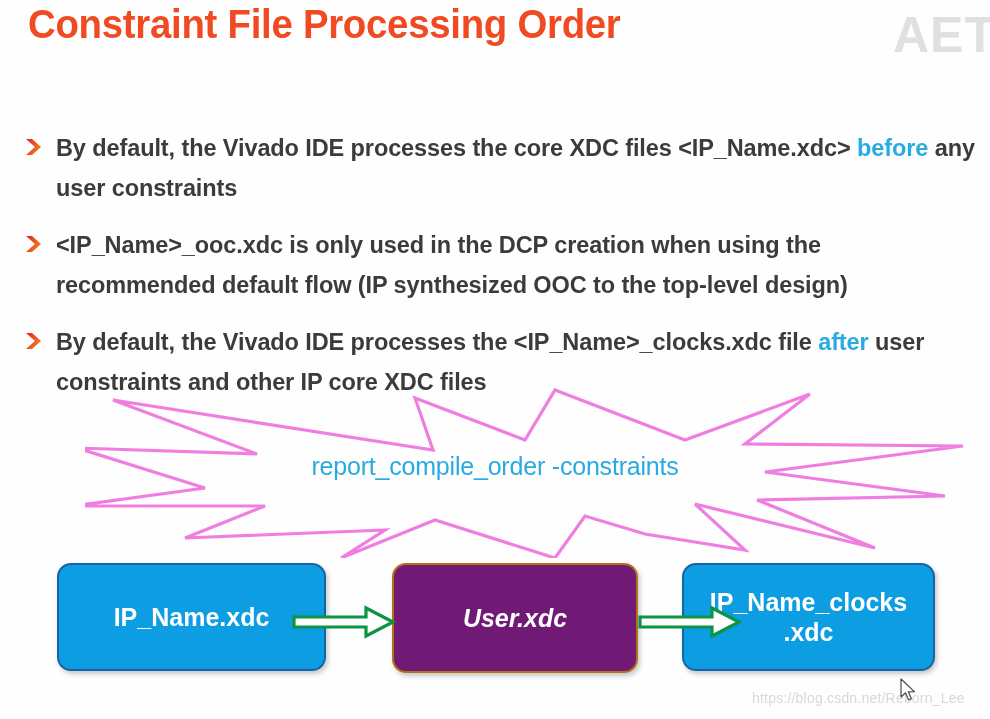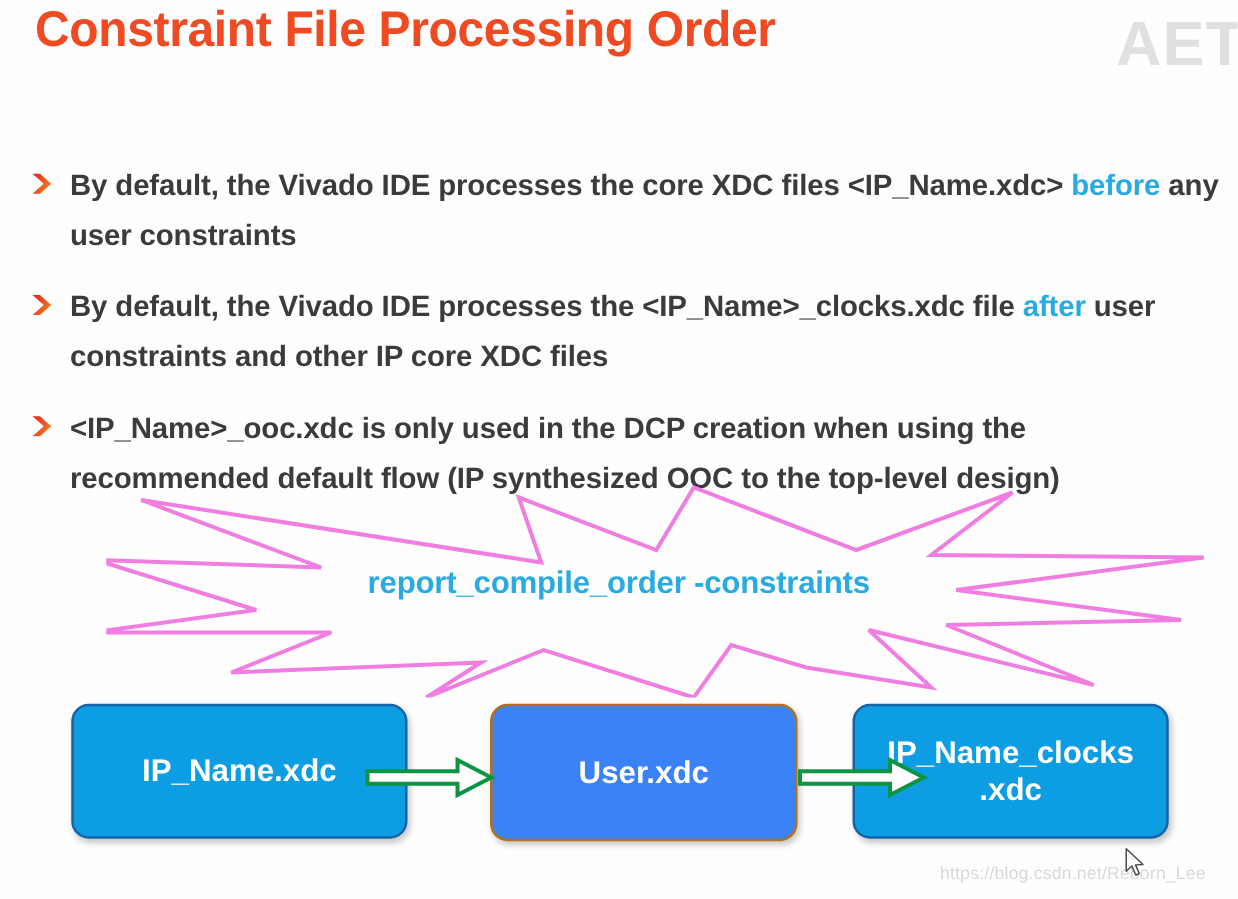--- a/index.html
+++ b/index.html
@@ -91,21 +91,21 @@
     width: 880px;
     height: 170px;
   }
   #burst-label {
     position: absolute;
     left: 0;
     top: 452px;
     width: 990px;
     text-align: center;
     font-size: 25px;
-    font-weight: bold;
+    font-weight: normal;
     color: #29abe2;
     letter-spacing: -0.2px;
   }
 
   
   .flowbox {
     position: absolute;
     border-radius: 14px;
     display: flex;
     align-items: center;
@@ -119,22 +119,23 @@
     box-sizing: border-box;
     padding: 4px 10px;
   }
   #box-ip {
     left: 57px;  top: 563px;  width: 269px; height: 108px;
     background: #0d9de3;
     border: 2px solid #1763a8;
   }
   #box-user {
     left: 392px; top: 563px;  width: 246px; height: 110px;
-    background: #3b82f6;
+    background: #701a75;
     border: 2px solid #b5711a;
+    font-style: italic;
   }
   #box-clocks {
     left: 682px; top: 563px;  width: 253px; height: 108px;
     background: #0d9de3;
     border: 2px solid #1763a8;
   }
 
   
   .arrow {
     position: absolute;
@@ -189,46 +190,46 @@
           <path d="M2,4 L11,12 L2,20 L8,20 L17,12 L8,4 Z" fill="url(#gchev1)"></path>
         </svg>
       </span>
       <span>By default, the Vivado IDE processes the core XDC files &lt;IP_Name.xdc&gt; </span><span class="hl">before</span><span> any user constraints</span>
     </div>
 
     <div class="bullet">
       <span class="chev">
         <svg viewBox="0 0 20 24" width="20" height="24" xmlns="http://www.w3.org/2000/svg">
           <defs>
+            <linearGradient id="gchev3" x1="0" y1="0" x2="1" y2="0.6">
+              <stop offset="0%" stop-color="#e02020"></stop>
+              <stop offset="100%" stop-color="#f47b20"></stop>
+            </linearGradient>
+          </defs>
+          <path d="M2,4 L11,12 L2,20 L8,20 L17,12 L8,4 Z" fill="url(#gchev3)"></path>
+        </svg>
+      </span>
+      <span>&lt;IP_Name&gt;_ooc.xdc is only used in the DCP creation when using the recommended default flow (IP synthesized OOC to the top-level design)</span>
+    </div>
+
+    <div class="bullet">
+      <span class="chev">
+        <svg viewBox="0 0 20 24" width="20" height="24" xmlns="http://www.w3.org/2000/svg">
+          <defs>
             <linearGradient id="gchev2" x1="0" y1="0" x2="1" y2="0.6">
               <stop offset="0%" stop-color="#e02020"></stop>
               <stop offset="100%" stop-color="#f47b20"></stop>
             </linearGradient>
           </defs>
           <path d="M2,4 L11,12 L2,20 L8,20 L17,12 L8,4 Z" fill="url(#gchev2)"></path>
         </svg>
       </span>
       <span>By default, the Vivado IDE processes the &lt;IP_Name&gt;_clocks.xdc file </span><span class="hl">after</span><span> user constraints and other IP core XDC files</span>
     </div>
 
-    <div class="bullet">
-      <span class="chev">
-        <svg viewBox="0 0 20 24" width="20" height="24" xmlns="http://www.w3.org/2000/svg">
-          <defs>
-            <linearGradient id="gchev3" x1="0" y1="0" x2="1" y2="0.6">
-              <stop offset="0%" stop-color="#e02020"></stop>
-              <stop offset="100%" stop-color="#f47b20"></stop>
-            </linearGradient>
-          </defs>
-          <path d="M2,4 L11,12 L2,20 L8,20 L17,12 L8,4 Z" fill="url(#gchev3)"></path>
-        </svg>
-      </span>
-      <span>&lt;IP_Name&gt;_ooc.xdc is only used in the DCP creation when using the recommended default flow (IP synthesized OOC to the top-level design)</span>
-    </div>
-
   </div>
 
   <div id="burst">
     <svg viewBox="0 0 880 170" width="880" height="170" xmlns="http://www.w3.org/2000/svg">
       <polygon points="28,12 172,66 -8,60 120,100 -12,118 180,118 100,150 300,142 256,170 350,132 470,170 500,128 560,146 660,162 610,116 790,160 672,112 860,108 680,84 878,58 660,56 725,6 600,52 470,2 440,52 330,10 348,62" fill="none" stroke="#ef7ee0" stroke-width="3.2" stroke-linejoin="miter"></polygon>
     </svg>
   </div>
   <div id="burst-label">report_compile_order -constraints</div>
 
   <div class="flowbox" id="box-ip">

